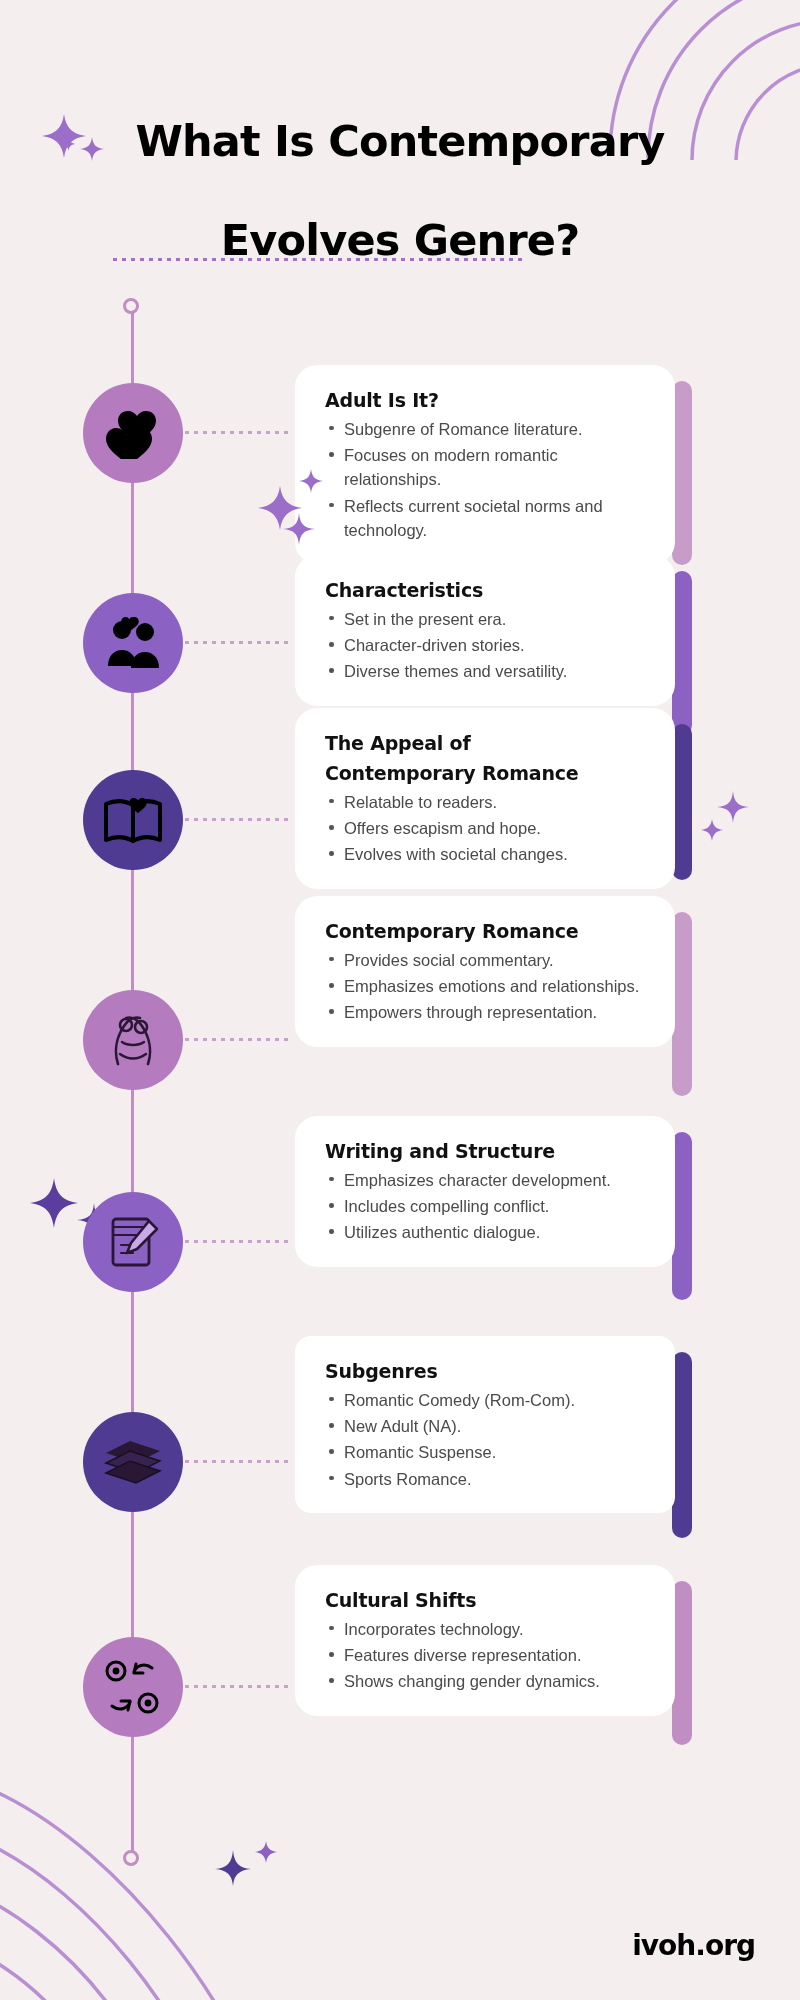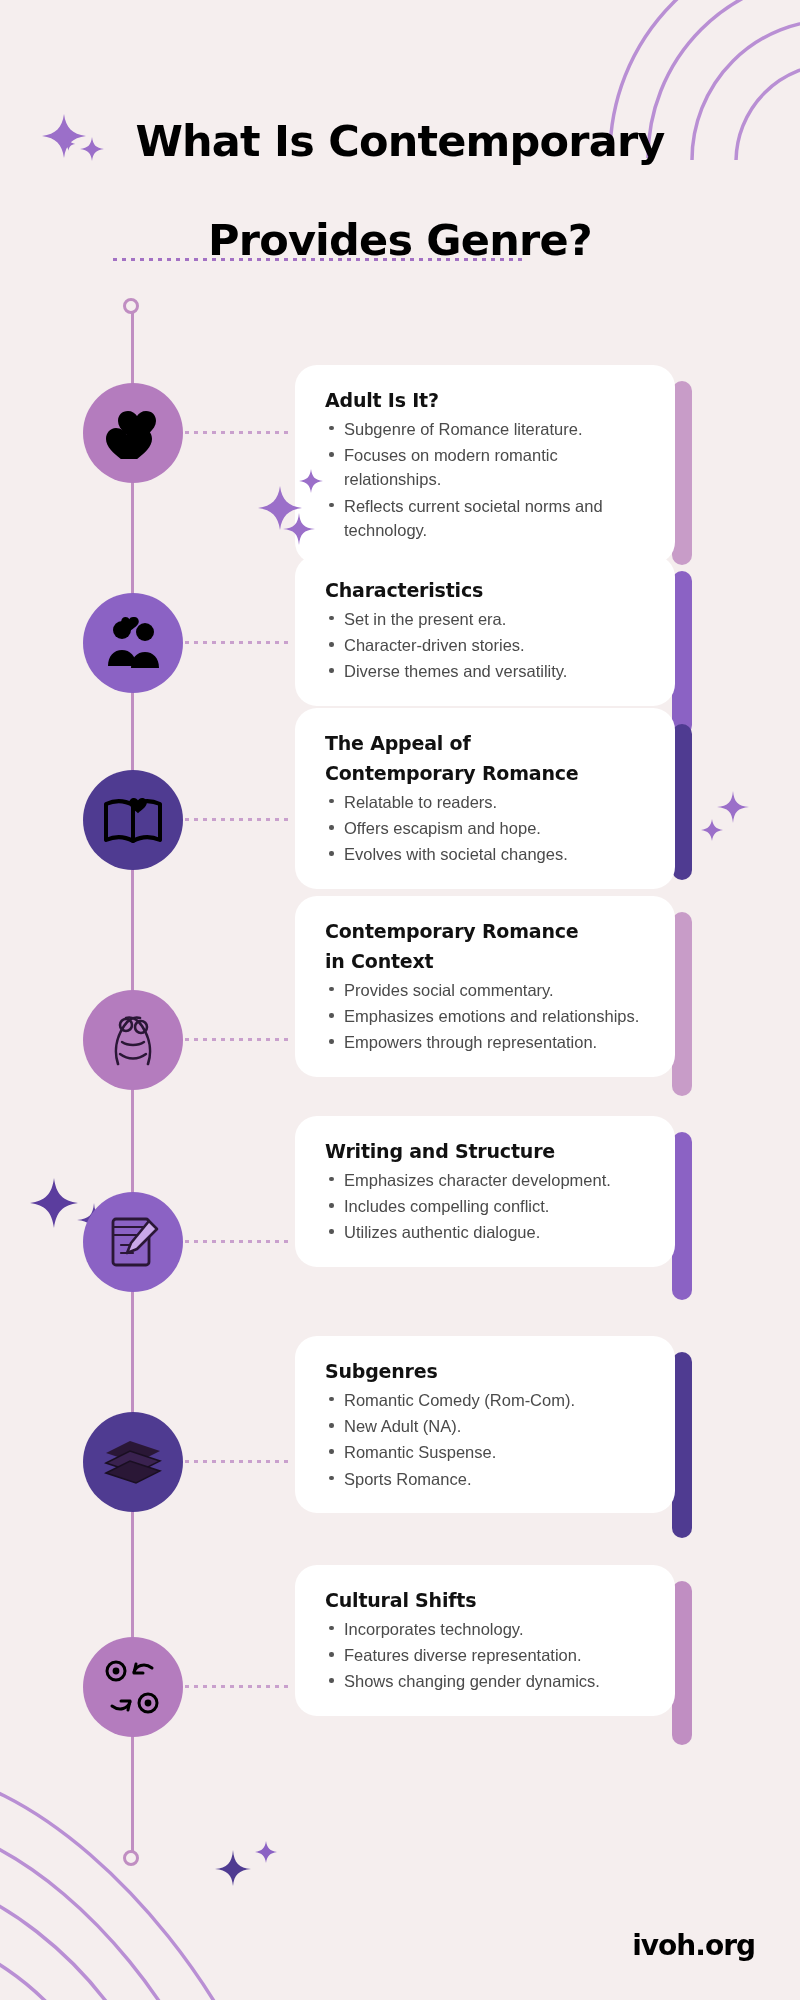--- a/index.html
+++ b/index.html
@@ -124,21 +124,21 @@
 
   <svg class="corner-arcs arcs-bl" width="330" height="280" viewBox="0 0 330 280" fill="none">
     <path d="M8 10 C 120 18, 250 140, 322 272" stroke="#b98fd4" stroke-width="3.5" fill="none"></path>
     <path d="M6 62 C 105 72, 212 172, 272 278" stroke="#b98fd4" stroke-width="3.5" fill="none"></path>
     <path d="M4 116 C 88 126, 175 200, 222 280" stroke="#b98fd4" stroke-width="3.5" fill="none"></path>
     <path d="M2 172 C 70 180, 132 228, 168 280" stroke="#b98fd4" stroke-width="3.5" fill="none"></path>
   </svg>
 
   <div class="title-wrap">
     <div class="title">What Is Contemporary</div>
-    <div class="title">Provides Genre?</div>
+    <div class="title">Evolves Genre?</div>
   </div>
 
   <svg class="spark" style="left:42px; top:112px;" width="64" height="56" viewBox="0 0 64 56">
     <path d="M22 2 C24 16, 30 22, 44 24 C30 26, 24 32, 22 46 C20 32, 14 26, 0 24 C14 22, 20 16, 22 2Z" fill="#9b6fc9"></path>
     <path d="M48 28 C49 35, 52 38, 59 39 C52 40, 49 43, 48 50 C47 43, 44 40, 37 39 C44 38, 47 35, 48 28Z" fill="#9b6fc9" transform="translate(-12,4) scale(0.62) translate(14,6)"></path>
   </svg>
   <svg class="spark" style="left:79px; top:136px;" width="26" height="26" viewBox="0 0 26 26">
     <path d="M13 1 C14 9, 17 12, 25 13 C17 14, 14 17, 13 25 C12 17, 9 14, 1 13 C9 12, 12 9, 13 1Z" fill="#9b6fc9"></path>
   </svg>
 
@@ -235,21 +235,20 @@
         <circle cx="22" cy="13" r="6" fill="none" stroke="#2a1736" stroke-width="2.6"></circle>
         <circle cx="37" cy="15" r="6" fill="none" stroke="#2a1736" stroke-width="2.6"></circle>
         <path d="M18 30 C24 34, 34 34, 40 30" fill="none" stroke="#2a1736" stroke-width="2.4" stroke-linecap="round"></path>
         <path d="M16 42 C24 48, 34 48, 42 42" fill="none" stroke="#2a1736" stroke-width="2.4" stroke-linecap="round"></path>
       </svg>
     </div>
     <div class="connector" style="top:48px; left:185px; width:108px;"></div>
     <div class="accent" style="top:-78px; height:184px; background:#c89cc8;"></div>
     <div class="card" style="top:-94px;">
       <h3>Contemporary Romance</h3>
-      <h3>in Context</h3>
       <ul>
         <li>Provides social commentary.</li>
         <li>Emphasizes emotions and relationships.</li>
         <li>Empowers through representation.</li>
       </ul>
     </div>
   </div>
 
   <svg class="spark" style="left:30px; top:1175px;" width="62" height="60" viewBox="0 0 62 60">
     <path d="M24 3 C26 19, 33 26, 48 28 C33 30, 26 37, 24 53 C22 37, 15 30, 0 28 C15 26, 22 19, 24 3Z" fill="#5b3d9e"></path>
@@ -282,21 +281,21 @@
   <div class="row" style="top:1412px;">
     <div class="node" style="top:0; background:#4f3b91;">
       <svg width="62" height="50" viewBox="0 0 62 50">
         <path d="M4 16 L28 4 L58 14 L34 26 Z" fill="#2a1736"></path>
         <path d="M4 26 L28 14 L58 24 L34 36 Z" fill="#3a2250" stroke="#1a0f22" stroke-width="1.5"></path>
         <path d="M4 36 L28 24 L58 34 L34 46 Z" fill="#2a1736" stroke="#1a0f22" stroke-width="1.5"></path>
       </svg>
     </div>
     <div class="connector" style="top:48px; left:185px; width:108px;"></div>
     <div class="accent" style="top:-60px; height:186px; background:#4f3b91;"></div>
-    <div class="card" style="top:-76px;">
+    <div class="card" style="top:-76px;border-radius:16px;">
       <h3>Subgenres</h3>
       <ul>
         <li>Romantic Comedy (Rom-Com).</li>
         <li>New Adult (NA).</li>
         <li>Romantic Suspense.</li>
         <li>Sports Romance.</li>
       </ul>
     </div>
   </div>
 

